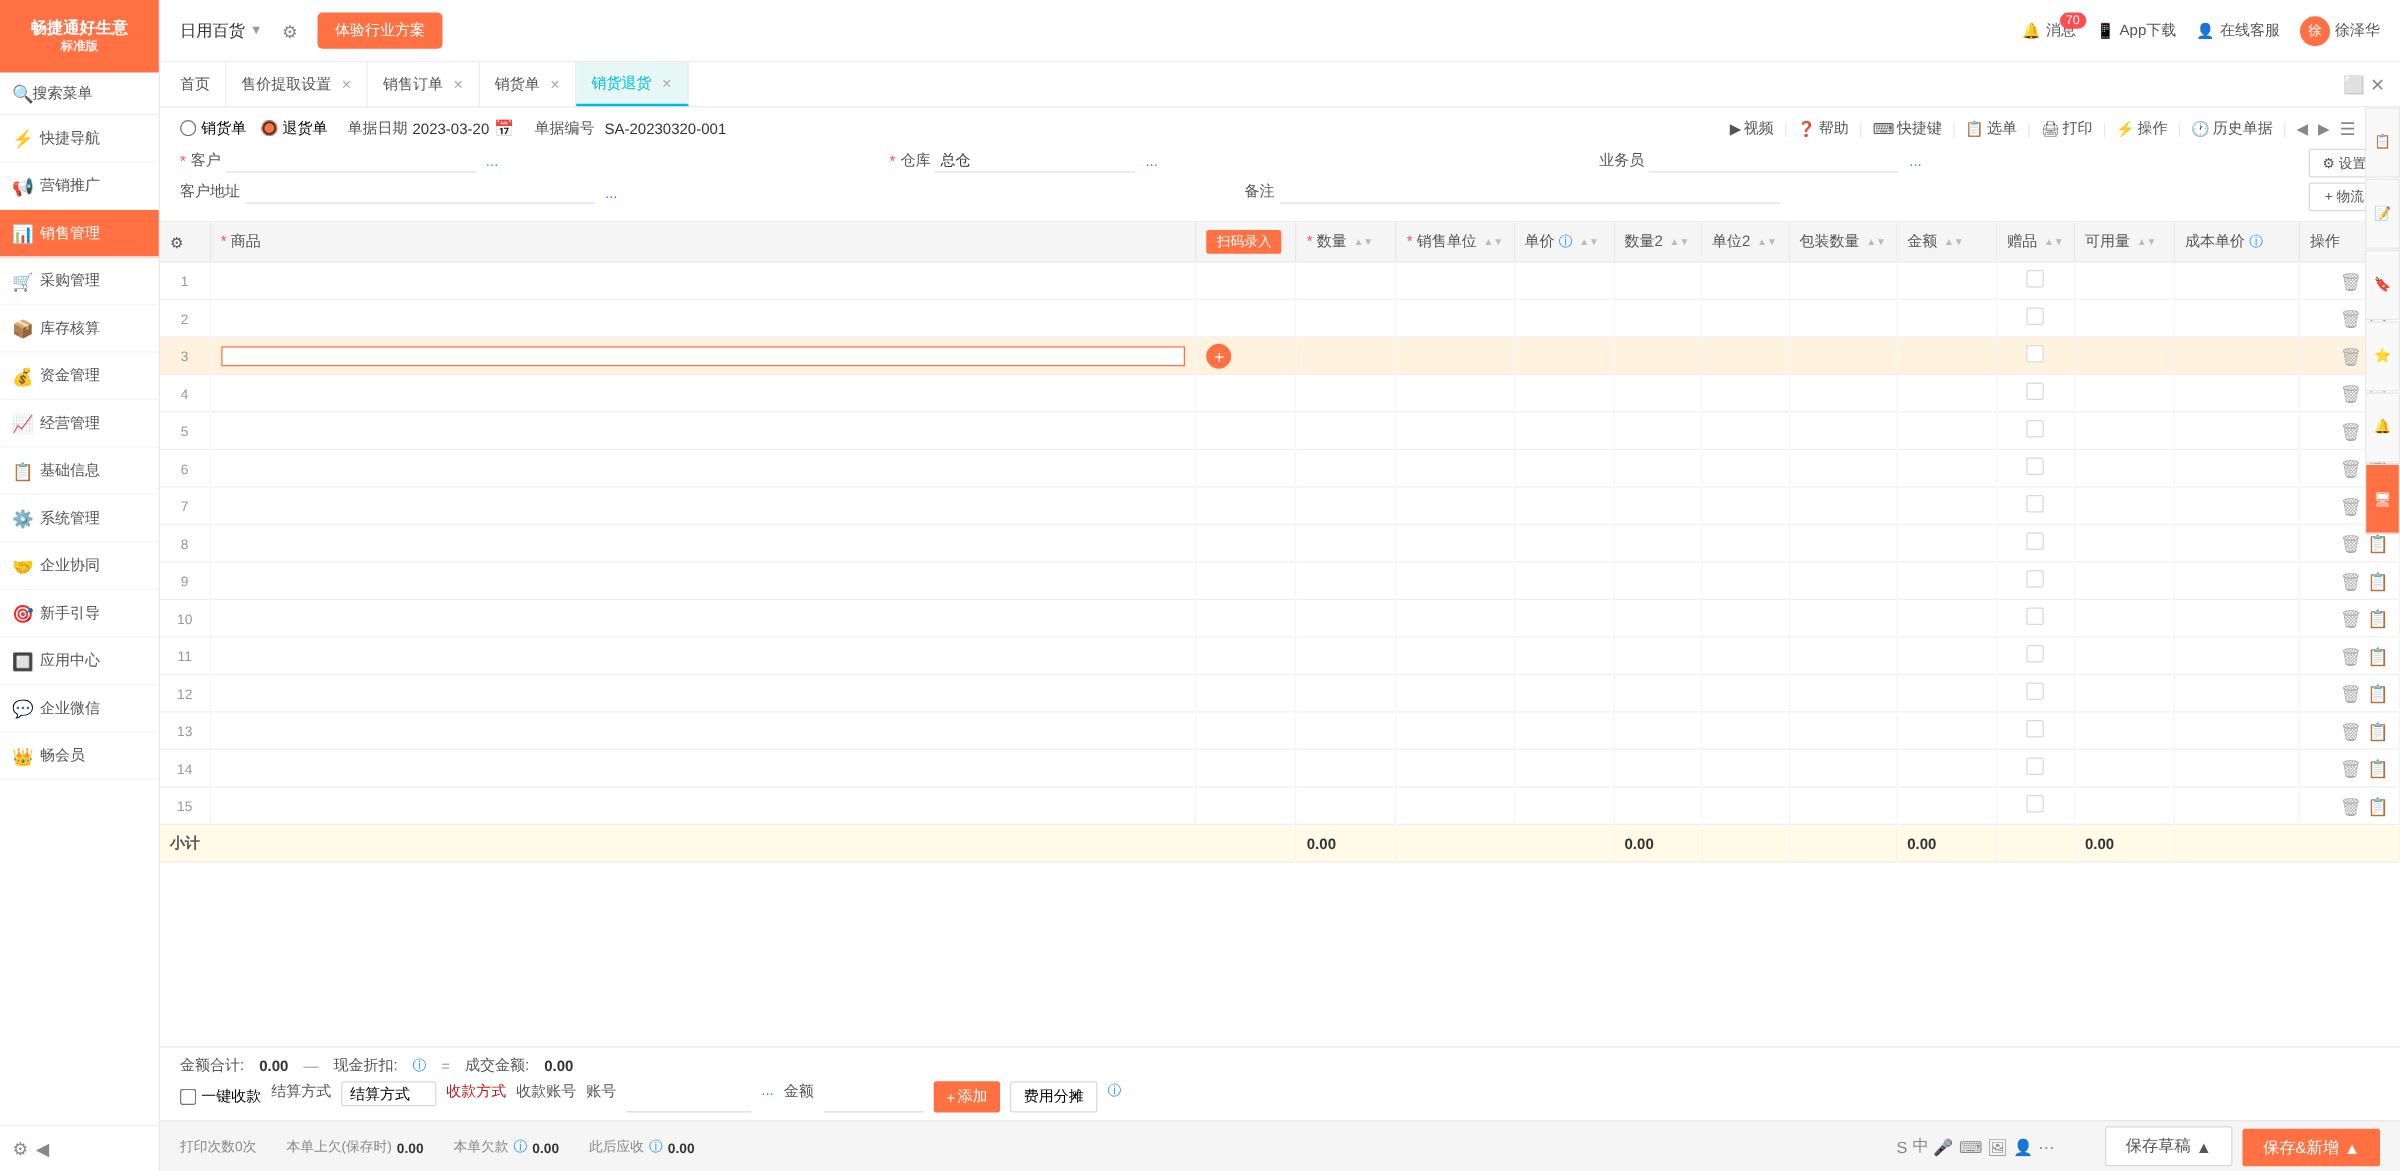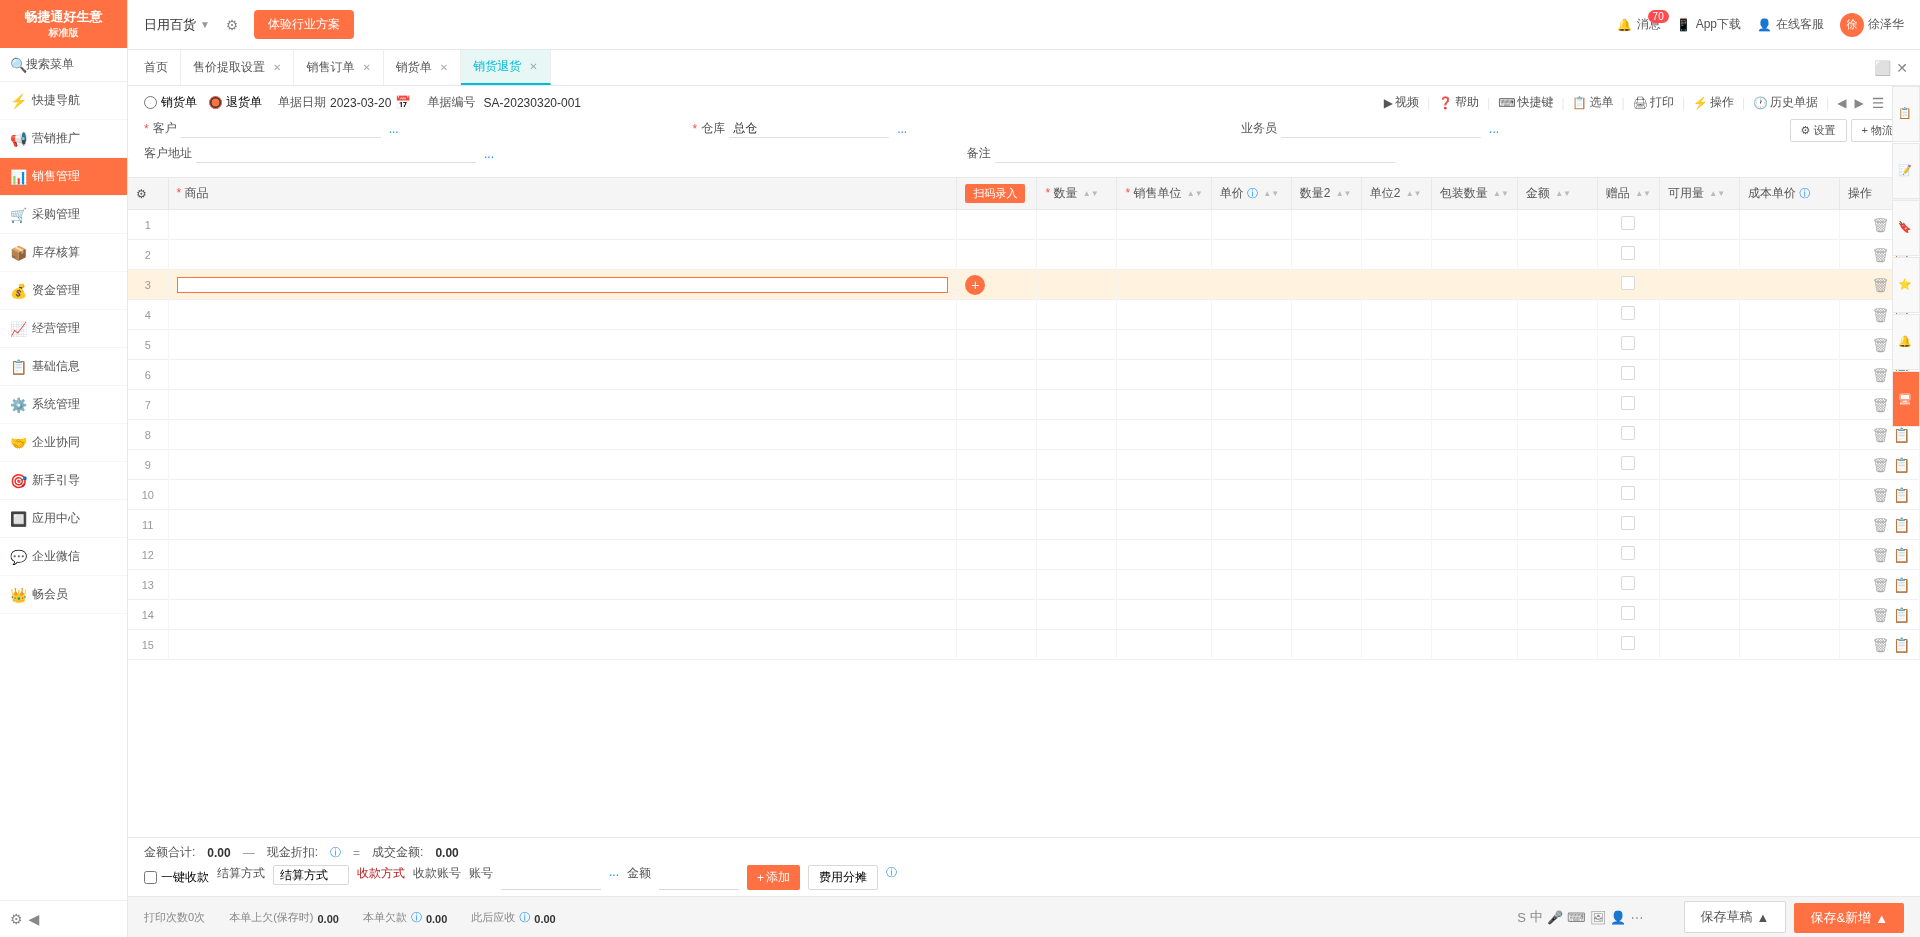--- a/index.html
+++ b/index.html
@@ -1,20 +1,20 @@
 <!DOCTYPE html>
 <html><head>
   <meta charset="utf-8">
   <style>
     * { margin: 0; padding: 0; box-sizing: border-box; }
     body { font-family: 'Microsoft YaHei', Arial, sans-serif; font-size: 12px; background: #f0f0f0; width: 1920px; height: 937px; overflow: hidden; display: flex; }
 
     
     .sidebar { width: 128px; background: #fff; display: flex; flex-direction: column; height: 937px; border-right: 1px solid #e8e8e8; }
-    .sidebar-logo { background: #ff7043; padding: 10px; text-align: center; height: 48px; display: flex; align-items: center; justify-content: center; }
+    .sidebar-logo { background: #ff7043; padding: 10px; text-align: center; height: 58px; display: flex; align-items: center; justify-content: center; }
     .sidebar-logo-text { color: #fff; font-size: 13px; font-weight: bold; line-height: 1.3; }
     .sidebar-search { display: flex; align-items: center; padding: 8px 10px; color: #555; font-size: 12px; cursor: pointer; border-bottom: 1px solid #f0f0f0; }
     .sidebar-item { display: flex; align-items: center; padding: 10px 10px; color: #555; font-size: 12px; cursor: pointer; border-bottom: 1px solid #f5f5f5; gap: 6px; }
     .sidebar-item.active { background: #ff7043; color: #fff; }
     .sidebar-item-icon { font-size: 14px; width: 16px; text-align: center; }
     .sidebar-bottom { margin-top: auto; display: flex; align-items: center; padding: 10px; gap: 6px; border-top: 1px solid #f0f0f0; }
     .sidebar-bottom-icon { font-size: 14px; color: #888; cursor: pointer; }
 
     
     .main { flex: 1; display: flex; flex-direction: column; height: 937px; overflow: hidden; }
@@ -50,21 +50,21 @@
     .doc-no { display: flex; align-items: center; gap: 4px; font-size: 12px; }
     .form-actions { display: flex; align-items: center; gap: 8px; font-size: 12px; color: #555; }
     .form-action-btn { display: flex; align-items: center; gap: 2px; cursor: pointer; color: #555; }
 
     .form-row { display: flex; align-items: center; gap: 0; margin-bottom: 6px; flex-wrap: wrap; }
     .form-field { display: flex; align-items: center; gap: 4px; flex: 1; min-width: 300px; padding-right: 12px; }
     .form-field-label { color: #555; font-size: 12px; white-space: nowrap; }
     .required-mark { color: #ff4d4f; }
     .form-field-input { flex: 1; border: none; border-bottom: 1px solid #e0e0e0; padding: 2px 4px; font-size: 12px; color: #333; outline: none; }
     .form-field-dots { color: #1890ff; font-size: 12px; cursor: pointer; margin-left: 4px; }
-    .form-side-btns { display: flex; gap: 4px; margin-left: auto; }
+    .form-side-btns { display: flex; flex-direction: column; gap: 4px; margin-left: auto; }
     .side-btn { background: #fff; border: 1px solid #d9d9d9; padding: 3px 10px; font-size: 11px; cursor: pointer; border-radius: 2px; color: #555; white-space: nowrap; }
 
     
     .table-container { flex: 1; overflow-y: auto; background: #fff; margin: 0; }
     .data-table { width: 100%; border-collapse: collapse; font-size: 12px; }
     .data-table thead tr { background: #f5f5f5; border-bottom: 1px solid #e8e8e8; }
     .data-table thead th { padding: 6px 8px; text-align: left; color: #555; font-weight: normal; border-right: 1px solid #e8e8e8; white-space: nowrap; position: relative; }
     .data-table thead th .sort-arrows { display: inline-flex; flex-direction: column; font-size: 8px; color: #bbb; vertical-align: middle; margin-left: 2px; }
     .data-table tbody tr { border-bottom: 1px solid #f0f0f0; }
     .data-table tbody tr.active-row { background: #fff3e0; }
@@ -865,20 +865,32 @@
       </td>
       <td><input type="text" class="table-input" style=""></td>
       <td><input type="text" class="table-input" style=""></td>
       <td>
         <div class="action-cell">
           <span class="action-icon">🗑</span>
           <span class="action-icon">📋</span>
         </div>
       </td>
     </tr>
+          <tr class="total-row">
+    <td colspan="3" style="text-align:left;padding:4px 8px;color:#555;">小计</td>
+    <td style="color:#333;">0.00</td>
+    <td colspan="2"></td>
+    <td style="color:#333;">0.00</td>
+    <td></td>
+    <td></td>
+    <td style="color:#333;">0.00</td>
+    <td></td>
+    <td style="color:#333;">0.00</td>
+    <td colspan="2"></td>
+  </tr>
         </tbody>
     </table>
   </div>
 
   <div class="bottom-area">
     <div class="bottom-row1">
       <span class="amount-label">金额合计:</span>
       <span class="amount-value">0.00</span>
       <span class="dash">—</span>
       <span class="amount-label">现金折扣:</span>

